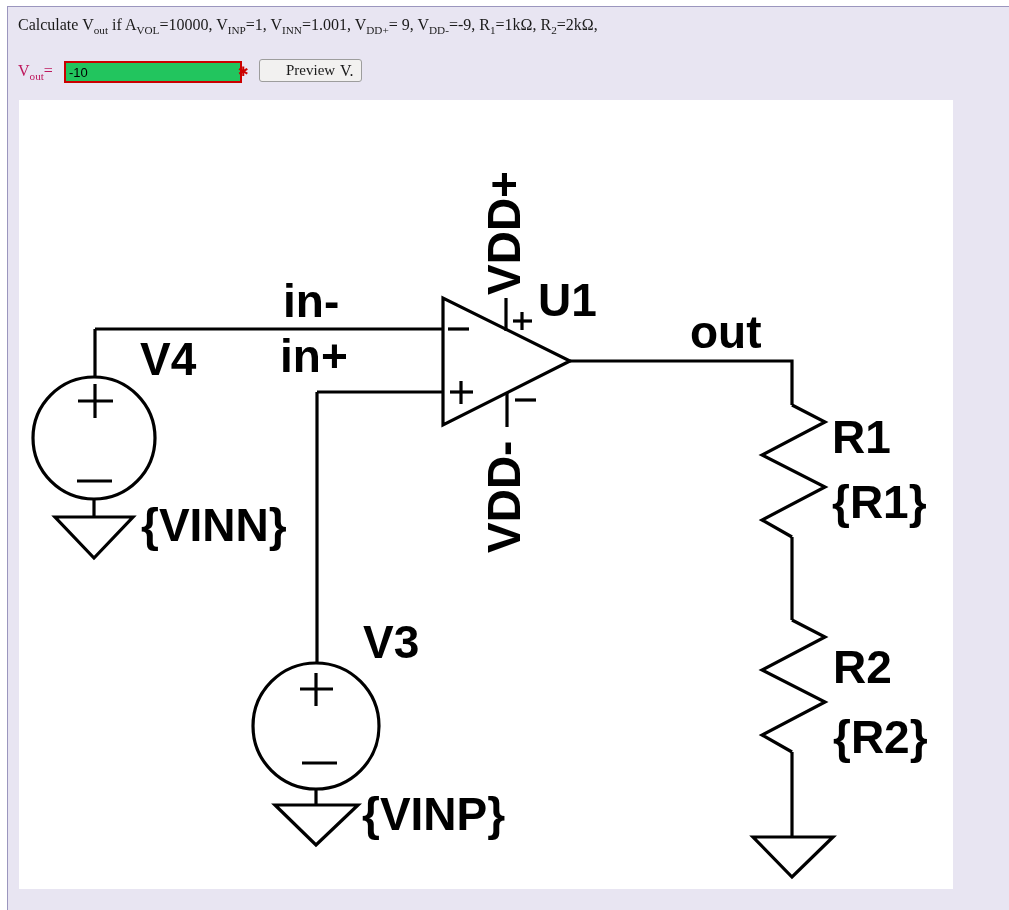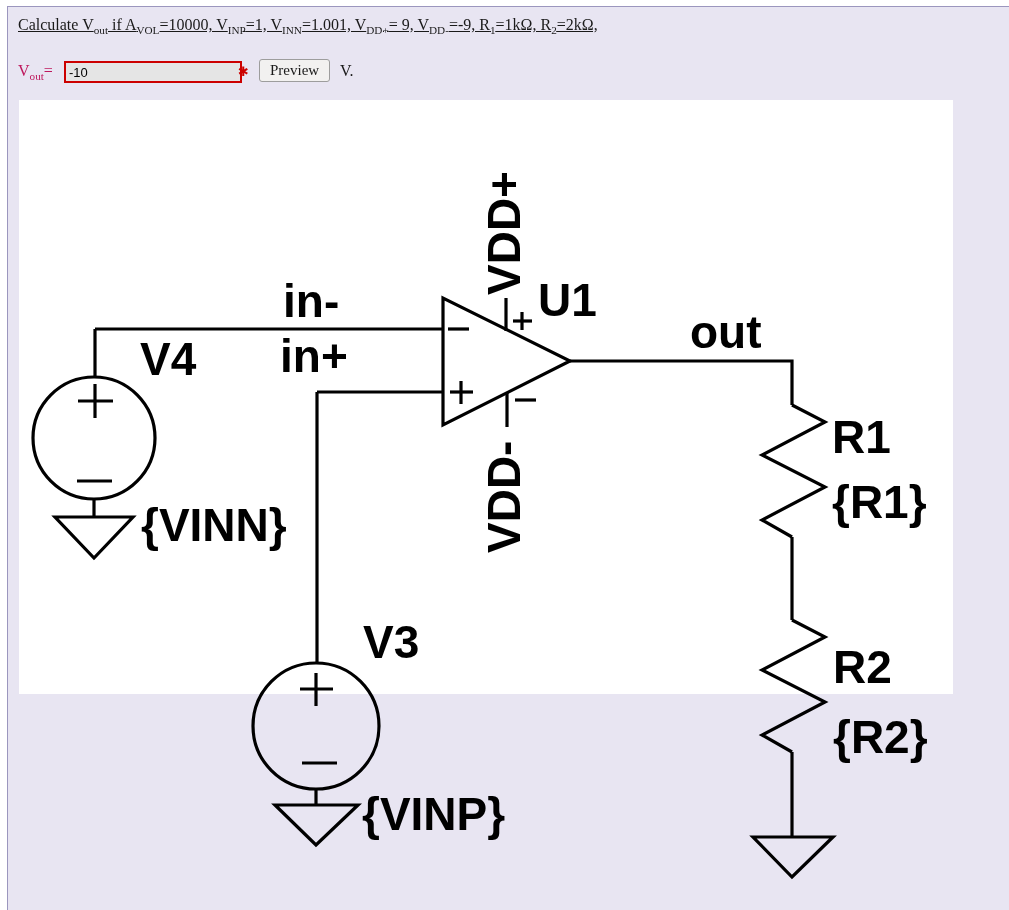--- a/index.html
+++ b/index.html
@@ -19,59 +19,58 @@
     box-sizing:border-box;
   }
   .question{
     position:absolute;
     left:18px;top:14px;
     width:900px;
     font-size:16px;
     color:#1a1a1a;
     line-height:22px;
     white-space:nowrap;
-    text-decoration:underline;
   }
   sub{font-size:0.70em;line-height:0;}
   .answer-row{position:absolute;left:0;top:0;width:1009px;height:0;}
   .ans-label{
     position:absolute;left:18px;top:62px;
     font-size:16px;color:#be185d;white-space:nowrap;
   }
   .ans-input{
     position:absolute;left:64px;top:61px;
     width:168px;height:16px;
     border:2px solid #cc0000;
-    background:#e5e5e5;
+    background:#22c55e;
     font-family:"Liberation Sans", sans-serif;
     font-size:13px;color:#000;
     padding:1px 3px;
     outline:none;
   }
   .req-marker{
     position:absolute;left:238px;top:64px;
     color:#cc0000;font-size:13px;font-weight:bold;
     font-family:"DejaVu Sans", sans-serif;
   }
   .preview-btn{
     position:absolute;left:259px;top:59px;
-    height:23px;padding:0 10px;
+    height:23px;padding:0 26px;
     font-family:"Liberation Serif", serif;
     font-size:15px;color:#1a1a1a;
     background:#f2f1f0;
     border:1px solid #9d9d9d;
     border-radius:3px;
   }
   .unit{
     position:absolute;left:340px;top:62px;
     font-size:16px;color:#1a1a1a;
   }
   .schematic-panel{
     position:absolute;left:19px;top:100px;
-    width:934px;height:594px;
+    width:934px;height:789px;
     background:#ffffff;
   }
   .schematic-panel svg{display:block;}
   .sch-text{
     font-family:"Liberation Sans", sans-serif;
     font-weight:bold;
     font-size:46px;
     fill:#000000;
   }
   .wire{stroke:#000000;stroke-width:3.2;fill:none;}

